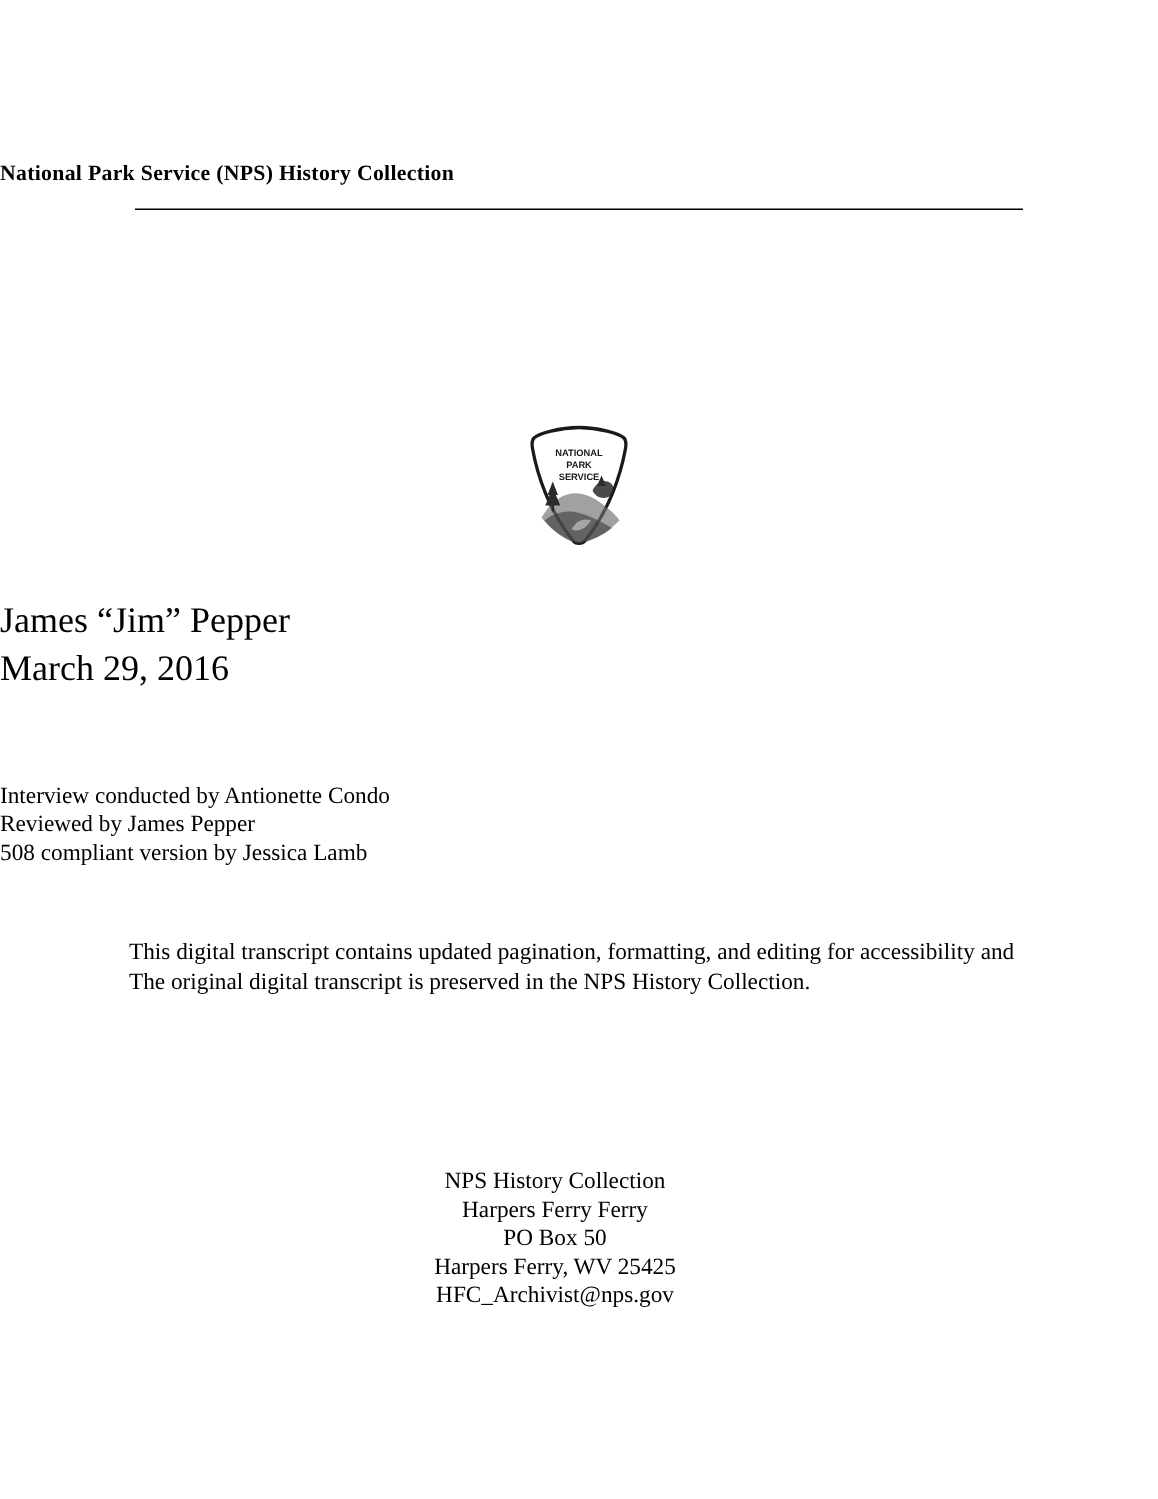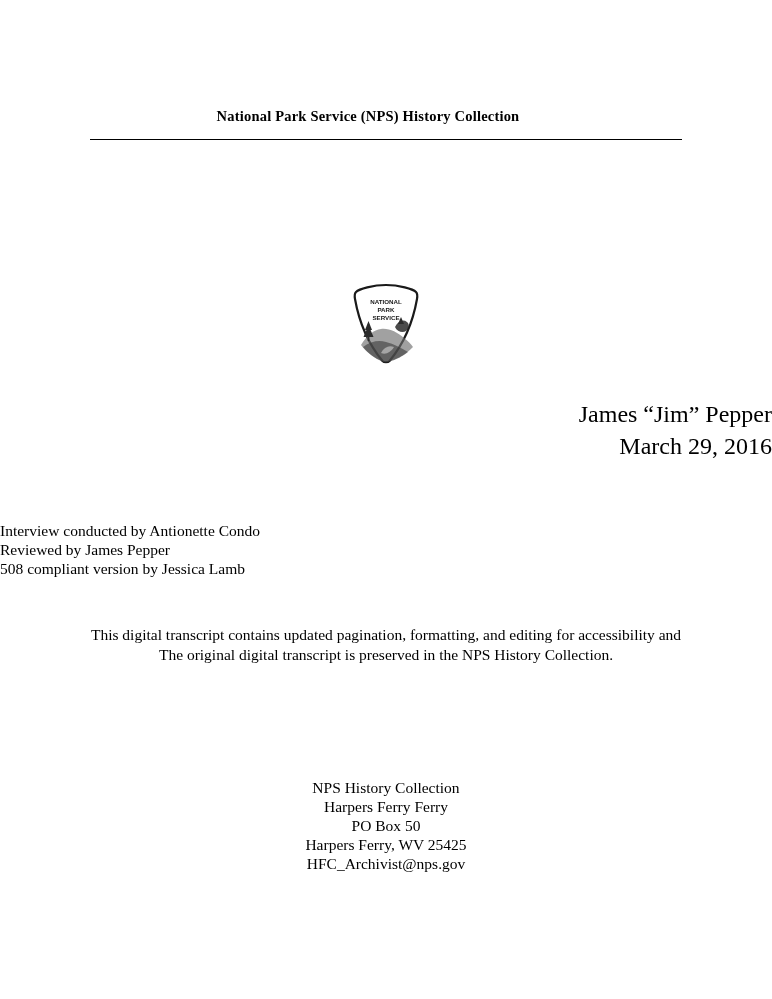--- a/index.html
+++ b/index.html
@@ -19,21 +19,21 @@
     position: relative;
     width: 772px;
     height: 999px;
     box-sizing: border-box;
   }
   .header-title {
     position: absolute;
     top: 108px;
     left: 0;
     width: 736px;
-    text-align: center;
+    text-align: left;
     font-weight: bold;
     font-size: 14.5px;
     letter-spacing: 0.2px;
   }
   .header-rule {
     position: absolute;
     top: 139px;
     left: 90px;
     width: 592px;
     height: 1px;
@@ -56,60 +56,59 @@
     text-align: center;
   }
   .logo-wrap svg {
     display: inline-block;
   }
   .title-block {
     position: absolute;
     top: 398px;
     left: 0;
     width: 772px;
-    text-align: right;
+    text-align: left;
     font-size: 24px;
     line-height: 32px;
   }
   .credits-block {
     position: absolute;
     top: 521px;
     left: 0;
     width: 772px;
     text-align: left;
     font-size: 15.5px;
     line-height: 19px;
   }
   .notice-block {
     position: absolute;
     top: 625px;
     left: 86px;
     width: 600px;
-    text-align: center;
+    text-align: left;
     font-size: 15.5px;
     line-height: 20px;
   }
   .release-block {
     position: absolute;
     top: 696px;
     left: 86px;
     width: 600px;
     text-align: center;
     font-size: 15.5px;
     line-height: 20px;
   }
   .address-block {
     position: absolute;
     top: 778px;
     left: 0;
     width: 740px;
     text-align: center;
     font-size: 15.5px;
     line-height: 19px;
-    padding-left: 16px;
   }
   .line {
     display: block;
   }
 </style>
 </head>
 <body>
 
 <div class="page">
 

